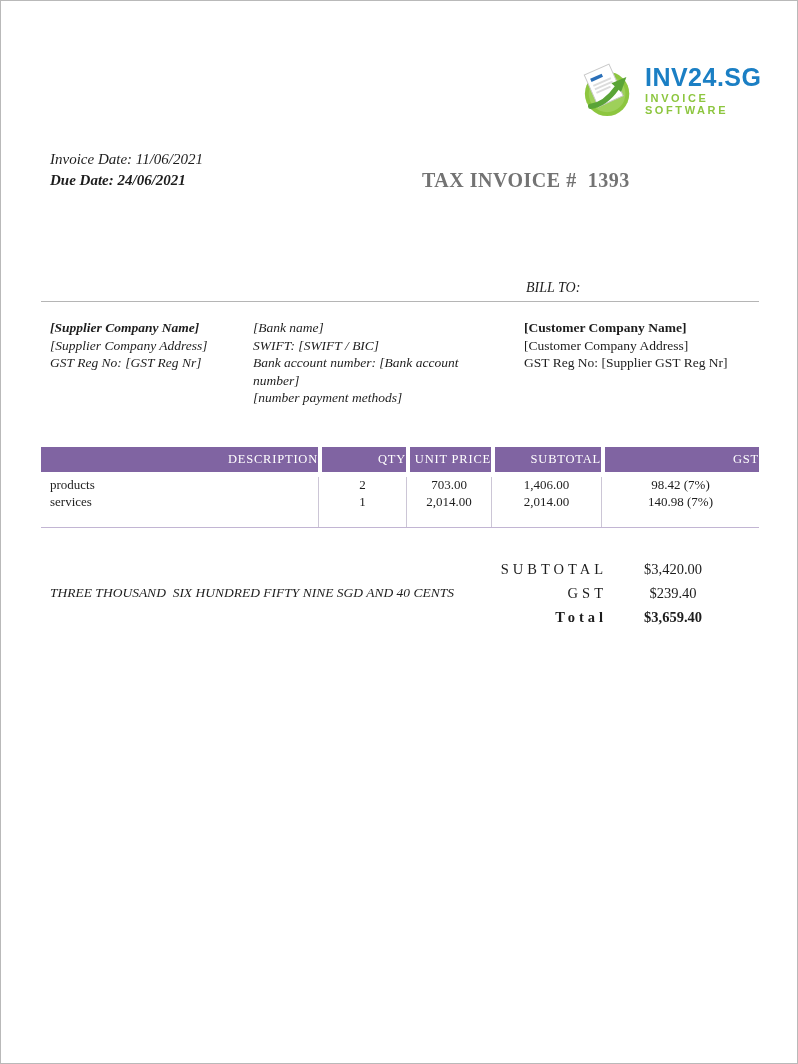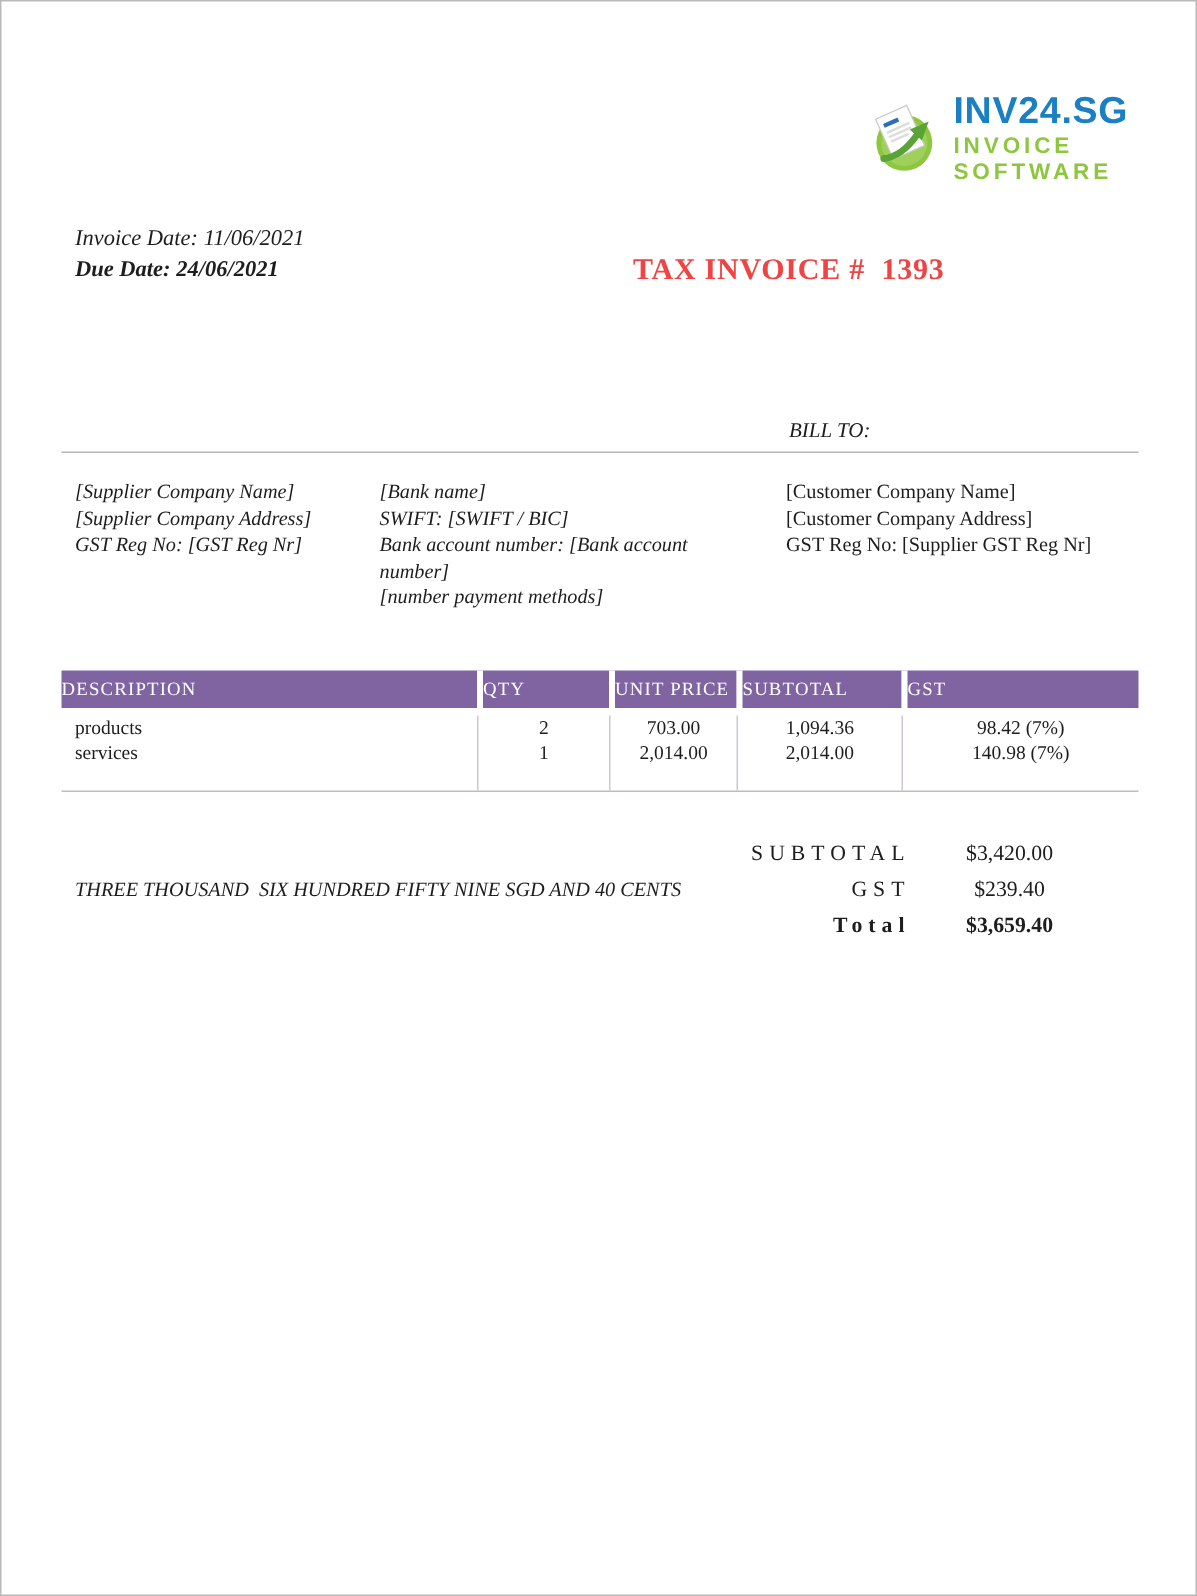--- a/index.html
+++ b/index.html
@@ -11,45 +11,45 @@
     box-sizing:border-box;
     font-family:"Liberation Serif","DejaVu Serif",serif;
     color:#1d1d1d;
     overflow:hidden;
   }
   
   .logo{position:absolute;left:580px;top:60px;display:flex;align-items:center;}
   .logo-icon{width:58px;height:58px;margin-right:6px;}
   .logo-text{display:flex;flex-direction:column;font-family:"Liberation Sans","DejaVu Sans",sans-serif;}
   .brand{font-size:25px;font-weight:bold;letter-spacing:0.5px;line-height:26px;}
-  .tagline{font-size:15px;font-weight:bold;letter-spacing:2.6px;margin-top:2px;}
+  .tagline{font-size:11px;font-weight:bold;letter-spacing:2.6px;margin-top:2px;}
   
   .dates{position:absolute;left:49px;top:148px;font-size:15px;line-height:21px;font-style:italic;}
   .dates .due{font-weight:bold;}
   .doc-title{
     position:absolute;left:421px;top:168px;
     font-size:20px;font-weight:bold;letter-spacing:0.5px;
     white-space:pre;
   }
   
   .bill-to{position:absolute;left:525px;top:279px;font-size:14px;font-style:italic;}
   .rule{position:absolute;left:40px;top:300px;width:718px;height:0;border-top:1px solid #b5b5b5;}
   
   .party{position:absolute;top:318px;font-size:13.5px;line-height:17.5px;}
   .party.supplier{left:49px;width:212px;font-style:italic;}
   .party.payment{left:252px;width:214px;font-style:italic;}
   .party.customer{left:523px;width:240px;}
-  .party .name{font-weight:normal;}
+  .party .name{font-weight:bold;}
   
   .items{position:absolute;left:40px;top:446px;width:718px;}
   .grid-row{display:grid;grid-template-columns:277px 88px 85px 110px 158px;}
   .thead .cell{
     background:#8064A2;color:#fff;
     font-size:12.5px;letter-spacing:0.8px;
-    text-align:left;line-height:25px;height:25px;
+    text-align:right;line-height:25px;height:25px;
   }
   .thead .cell + .cell{border-left:4px solid #fff;}
   .tbody{border-bottom:1px solid #c2b5d3;min-height:56px;padding-top:5px;box-sizing:border-box;}
   .tbody .grid-row{font-size:13px;line-height:16.5px;}
   .tbody .cell{text-align:center;}
   .tbody .cell.desc{text-align:left;padding-left:9px;}
   .tbody .colline{border-left:1px solid #ccc6d6;}
   .tbody-wrap{position:relative;}
   
   .amount-words{position:absolute;left:49px;top:536px;font-size:13.5px;font-style:italic;white-space:pre;margin-top:48px;}
@@ -83,21 +83,21 @@
       <span class="brand" style="color:#1b7fc4">INV24.SG</span>
       <span class="tagline" style="color:#8dc63f">INVOICE SOFTWARE</span>
     </div>
   </div>
 
   <div class="dates">
     <div>Invoice Date: 11/06/2021</div>
     <div class="due">Due Date: 24/06/2021</div>
   </div>
 
-  <div class="doc-title" style="color:#ef4444">TAX INVOICE #  1393</div>
+  <div class="doc-title" style="color:#737373">TAX INVOICE #  1393</div>
 
   <div class="bill-to">BILL TO:</div>
   <div class="rule"></div>
 
   <div class="party supplier">
     <div class="name">[Supplier Company Name]</div>
     <div>[Supplier Company Address]</div>
     <div>GST Reg No: [GST Reg Nr]</div>
   </div>
 
@@ -121,21 +121,21 @@
       <div class="cell">UNIT PRICE</div>
       <div class="cell">SUBTOTAL</div>
       <div class="cell">GST</div>
     </div>
     <div class="tbody-wrap">
       <div class="tbody">
         <div class="grid-row">
           <div class="cell desc">products</div>
           <div class="cell colline">2</div>
           <div class="cell colline">703.00</div>
-          <div class="cell colline">1,094.36</div>
+          <div class="cell colline">1,406.00</div>
           <div class="cell colline">98.42 (7%)</div>
         </div>
         <div class="grid-row">
           <div class="cell desc">services</div>
           <div class="cell colline">1</div>
           <div class="cell colline">2,014.00</div>
           <div class="cell colline">2,014.00</div>
           <div class="cell colline">140.98 (7%)</div>
         </div>
 

